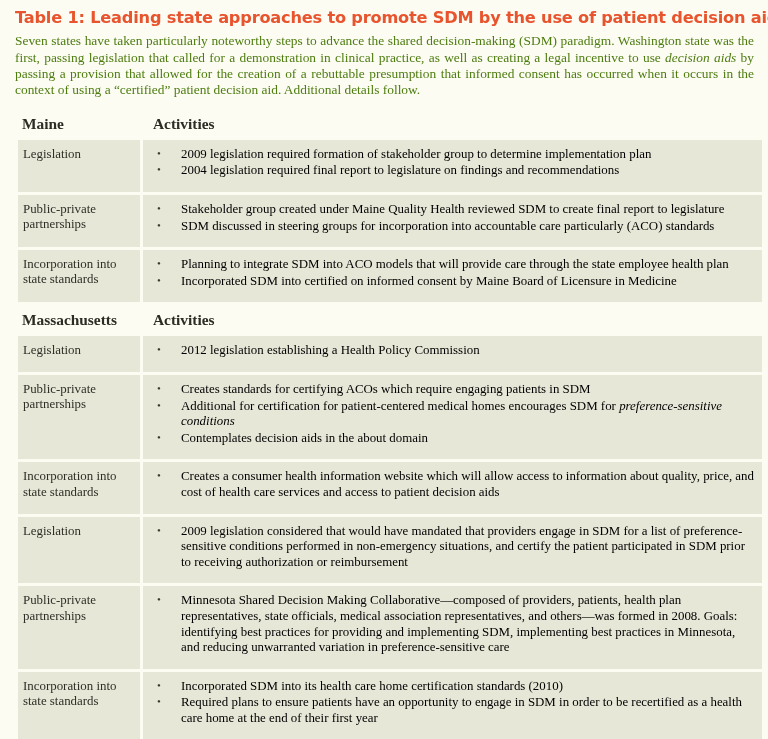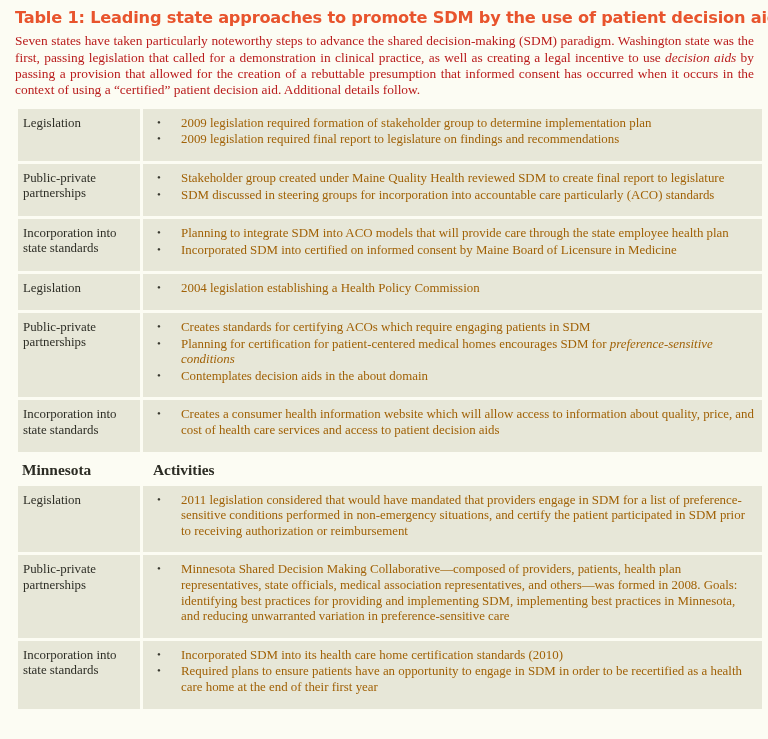--- a/index.html
+++ b/index.html
@@ -33,21 +33,21 @@
     padding: 8px 0 2px 3px;
     line-height: 1.25;
     white-space: nowrap;
   }
 
   
   .intro {
     font-family: "Liberation Serif", "DejaVu Serif", serif;
     font-size: 13.4px;
     line-height: 16.4px;
-    color: #b91c1c;
+    color: #4d7c0f;
     margin: 0;
     padding: 3px 2px 0 3px;
     text-align: justify;
     text-justify: inter-word;
   }
   .intro em { font-style: italic; }
 
   
   .sdm-table {
     width: 744px;
@@ -92,21 +92,21 @@
   ul.acts {
     list-style: none;
     margin: 0;
     padding: 0;
   }
   ul.acts > li {
     position: relative;
     font-family: "Liberation Serif", "DejaVu Serif", serif;
     font-size: 12.9px;
     line-height: 15.6px;
-    color: #a16207;
+    color: #000000;
     padding-left: 32px;
     margin: 0 0 1px 0;
   }
   ul.acts > li::before {
     content: "\2022";
     position: absolute;
     left: 8px;
     top: -1px;
     font-size: 11px;
     color: #3a3a30;
@@ -123,26 +123,30 @@
   <p class="intro">
     <span>Seven states have taken particularly noteworthy steps to advance the shared decision-making (SDM) paradigm. Washington state was the first, passing legislation that called for a demonstration in clinical practice, as well as creating a legal incentive to use </span><em>decision aids</em><span> by passing a provision that allowed for the creation of a rebuttable presumption that informed consent has occurred when it occurs in the context of using a “certified” patient decision aid. Additional details follow.</span>
   </p>
 
   <table class="sdm-table">
     <colgroup>
       <col class="c-label">
       <col class="c-act">
     </colgroup>
     <tbody>
+        <tr class="section-row">
+          <td>Maine</td>
+          <td class="act-head">Activities</td>
+        </tr>
         <tr class="data-row">
           <td class="rowlabel">Legislation</td>
           <td class="rowacts">
             <ul class="acts">
               <li><span>2009 legislation required formation of stakeholder group to determine implementation plan</span></li>
-              <li><span>2009 legislation required final report to legislature on findings and recommendations</span></li>
+              <li><span>2004 legislation required final report to legislature on findings and recommendations</span></li>
             </ul>
           </td>
         </tr>
         <tr class="data-row">
           <td class="rowlabel">Public-private partnerships</td>
           <td class="rowacts">
             <ul class="acts">
               <li><span>Stakeholder group created under Maine Quality Health reviewed SDM to create final report to legislature</span></li>
               <li><span>SDM discussed in steering groups for incorporation into accountable care particularly (ACO) standards</span></li>
             </ul>
@@ -150,55 +154,55 @@
         </tr>
         <tr class="data-row">
           <td class="rowlabel">Incorporation into state standards</td>
           <td class="rowacts">
             <ul class="acts">
               <li><span>Planning to integrate SDM into ACO models that will provide care through the state employee health plan</span></li>
               <li><span>Incorporated SDM into certified on informed consent by Maine Board of Licensure in Medicine</span></li>
             </ul>
           </td>
         </tr>
+        <tr class="section-row">
+          <td>Massachusetts</td>
+          <td class="act-head">Activities</td>
+        </tr>
         <tr class="data-row">
           <td class="rowlabel">Legislation</td>
           <td class="rowacts">
             <ul class="acts">
-              <li><span>2004 legislation establishing a Health Policy Commission</span></li>
+              <li><span>2012 legislation establishing a Health Policy Commission</span></li>
             </ul>
           </td>
         </tr>
         <tr class="data-row">
           <td class="rowlabel">Public-private partnerships</td>
           <td class="rowacts">
             <ul class="acts">
               <li><span>Creates standards for certifying ACOs which require engaging patients in SDM</span></li>
-              <li><span>Planning for certification for patient-centered medical homes encourages SDM for </span><em>preference-sensitive conditions</em></li>
+              <li><span>Additional for certification for patient-centered medical homes encourages SDM for </span><em>preference-sensitive conditions</em></li>
               <li><span>Contemplates decision aids in the about domain</span></li>
             </ul>
           </td>
         </tr>
         <tr class="data-row">
           <td class="rowlabel">Incorporation into state standards</td>
           <td class="rowacts">
             <ul class="acts">
               <li><span>Creates a consumer health information website which will allow access to information about quality, price, and cost of health care services and access to patient decision aids</span></li>
             </ul>
           </td>
         </tr>
-        <tr class="section-row">
-          <td>Minnesota</td>
-          <td class="act-head">Activities</td>
-        </tr>
         <tr class="data-row">
           <td class="rowlabel">Legislation</td>
           <td class="rowacts">
             <ul class="acts">
-              <li><span>2011 legislation considered that would have mandated that providers engage in SDM for a list of preference-sensitive conditions performed in non-emergency situations, and certify the patient participated in SDM prior to receiving authorization or reimbursement</span></li>
+              <li><span>2009 legislation considered that would have mandated that providers engage in SDM for a list of preference-sensitive conditions performed in non-emergency situations, and certify the patient participated in SDM prior to receiving authorization or reimbursement</span></li>
             </ul>
           </td>
         </tr>
         <tr class="data-row">
           <td class="rowlabel">Public-private partnerships</td>
           <td class="rowacts">
             <ul class="acts">
               <li><span>Minnesota Shared Decision Making Collaborative—composed of providers, patients, health plan representatives, state officials, medical association representatives, and others—was formed in 2008. Goals: identifying best practices for providing and implementing SDM, implementing best practices in Minnesota, and reducing unwarranted variation in preference-sensitive care</span></li>
             </ul>
           </td>

